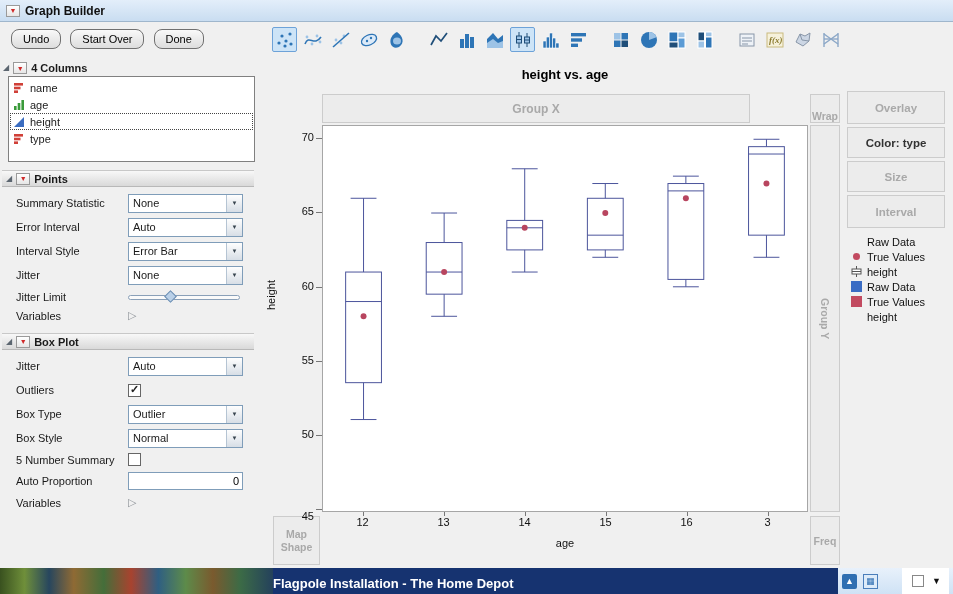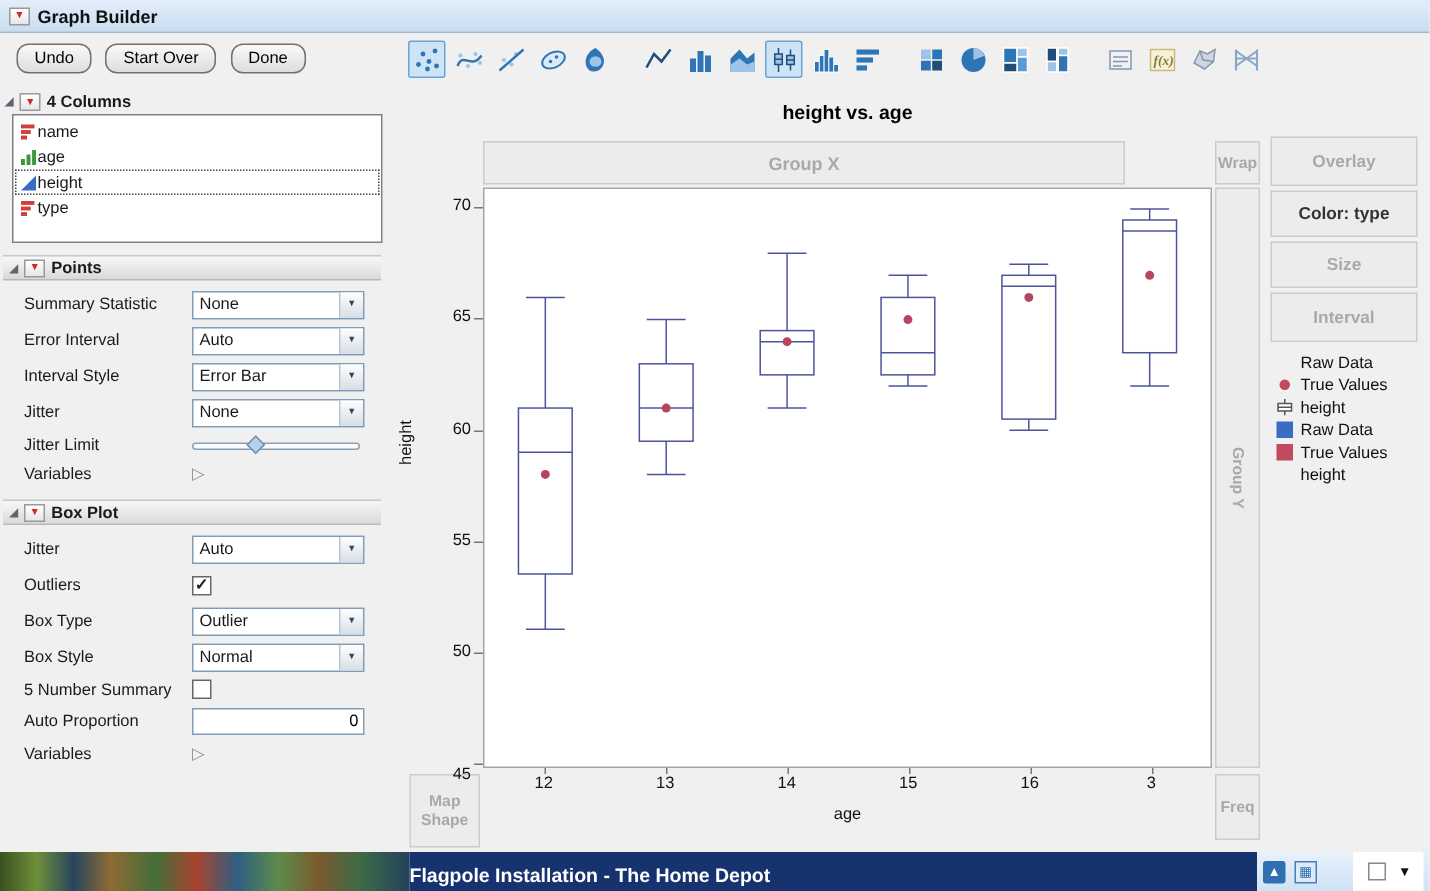--- a/index.html
+++ b/index.html
@@ -55,21 +55,21 @@
     height: 17px; margin: 8px 8px 4px 2px;
     background: linear-gradient(#f8f8f8, #d9d9d9);
     border-top: 1px solid #c8c8c8; border-bottom: 1px solid #b8b8b8;
     display:flex; align-items:center; gap:4px; padding: 0 4px;
   }
   .sect-head .hlabel { font-weight: bold; font-size: 11px; }
   .listbox {
     margin-left: 8px; width: 247px; height: 86px;
     background: #fff; border: 1px solid #808080; padding: 2px 1px;
   }
-  .col-item { display:flex; align-items:center; height:17px; padding:0 3px; }
+  .col-item { display:flex; align-items:center; gap:5px; height:17px; padding:0 3px; }
   .col-item.selected { outline: 1px dotted #444; outline-offset: -1px; }
   .col-item .clabel { font-size: 11px; }
   .frow { display:flex; align-items:center; height:24px; padding-left:16px; }
   .frow.short { height: 19px; }
   .frow .lbl { width: 112px; font-size: 11px; color:#1a1a1a; }
   .dd {
     width: 115px; height: 19px; background:#fff; border:1px solid #7f9db9;
     display:flex; align-items:center; position: relative;
   }
   .dd .ddv { flex:1; padding-left:4px; font-size:11px; overflow:hidden; white-space:nowrap; }
@@ -101,28 +101,28 @@
   .mainarea { position:absolute; left:262px; top:60px; width:691px; height:508px; background:#f0f0f0; }
   .graph-title { position:absolute; left:60px; top:7px; width:486px; text-align:center; font-weight:bold; font-size:13px; color:#000; }
   .zone {
     position:absolute; background:#ececec; border:1px solid #cccccc;
     display:flex; align-items:center; justify-content:center;
     color:#a9a9a9; font-weight:bold; font-size:11.5px;
   }
   .zone.assigned { color:#333; }
   .zone.vert span { writing-mode: vertical-rl; }
   #zone-groupx { left:60px; top:34px; width:428px; height:29px; font-size:12px; }
-  #zone-wrap { left:548px; top:34px; width:30px; height:29px; font-size:10.5px; }
+  #zone-wrap { left:548px; top:34px; width:30px; height:29px; font-size:10.5px;align-items:flex-end; }
   #zone-overlay { left:585px; top:31px; width:98px; height:33px; }
   #zone-color { left:585px; top:67px; width:98px; height:31px; }
   #zone-size { left:585px; top:101px; width:98px; height:31px; }
   #zone-interval { left:585px; top:135px; width:98px; height:33px; }
   #zone-groupy { left:548px; top:65px; width:30px; height:387px; font-size:10.5px; }
   #zone-mapshape { left:11px; top:456px; width:47px; height:49px; font-size:10.5px; text-align:center; line-height:1.2; }
-  #zone-freq { left:548px; top:456px; width:30px; height:44px; font-size:10.5px; }
+  #zone-freq { left:548px; top:456px; width:30px; height:49px; font-size:10.5px; }
   #zone-page { left:585px; top:456px; width:98px; height:49px; }
   .plot {
     position:absolute; left:60px; top:65px; width:486px; height:387px;
     background:#fff; border:1px solid #a6a6a6;
   }
   .ytick-label { position:absolute; left:22px; width:30px; text-align:right; font-size:11px; color:#111; }
   .ytick-mark { position:absolute; left:54px; width:6px; height:1px; background:#777; }
   .xtick-label { position:absolute; top:456px; width:24px; text-align:center; font-size:11px; color:#111; }
   .xtick-mark { position:absolute; top:452px; width:1px; height:4px; background:#777; }
   .yaxis-label {

